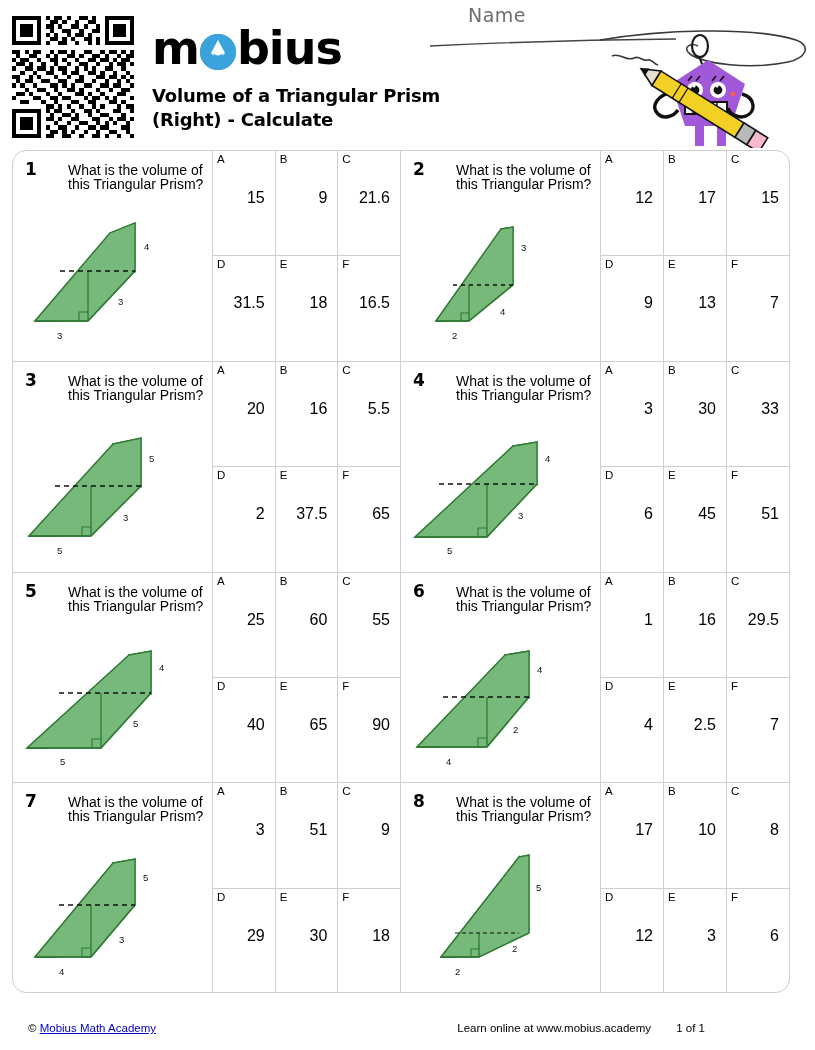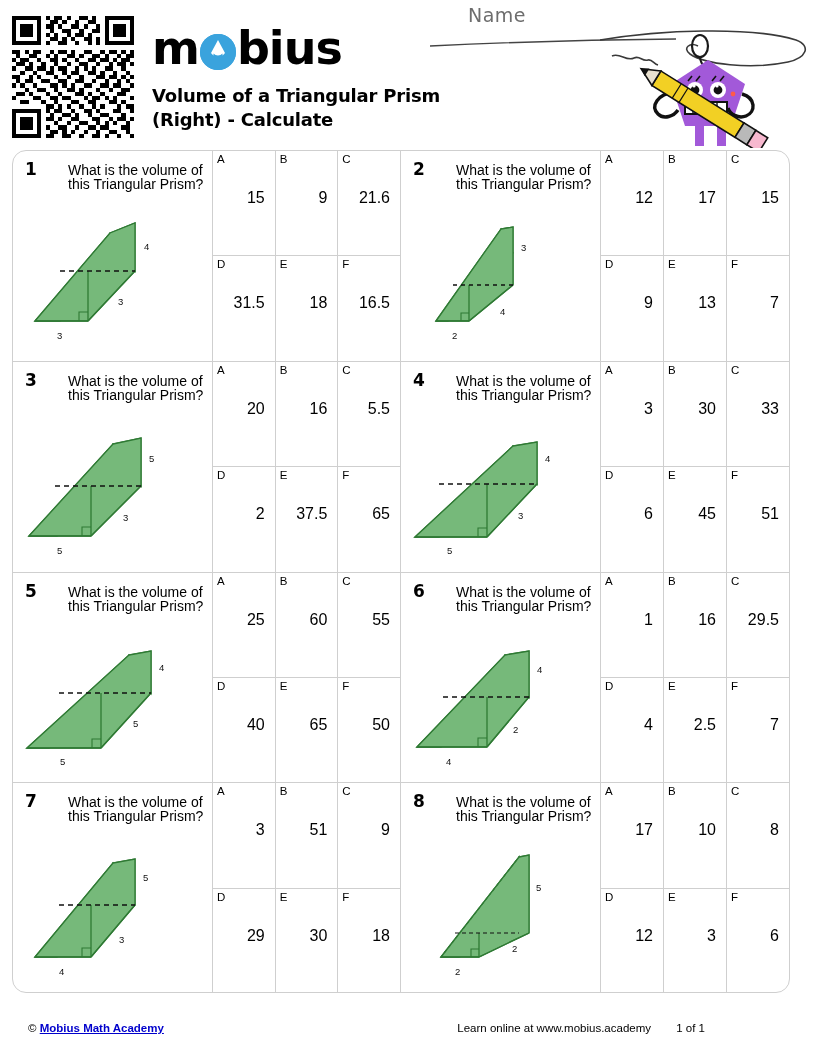--- a/index.html
+++ b/index.html
@@ -198,21 +198,20 @@
     width: 815px;
     height: 24px;
     font-size: 11.5px;
   }
   .f-left {
     position: absolute; left: 28px; top: 0;
   }
   .f-left a {
     color: #0000cc;
     text-decoration: underline;
-    font-weight: bold;
   }
   .f-center {
     position: absolute;
     left: 0; top: 0;
     width: 651px;
     text-align: right;
   }
   .f-right {
     position: absolute;
     right: 110px; top: 0;
@@ -778,21 +777,21 @@
           <div class="ans-cell">
             <span class="ans-letter">D</span>
             <span class="ans-value">40</span>
           </div>
           <div class="ans-cell">
             <span class="ans-letter">E</span>
             <span class="ans-value">65</span>
           </div>
           <div class="ans-cell">
             <span class="ans-letter">F</span>
-            <span class="ans-value">50</span>
+            <span class="ans-value">90</span>
           </div>
         </div>
       </div>
     </div>
 
     <div class="qcell">
       <div class="q-left">
         <div class="q-num">6</div>
         <div class="q-text">What is the volume of this Triangular Prism?</div>
         <div class="q-fig">

